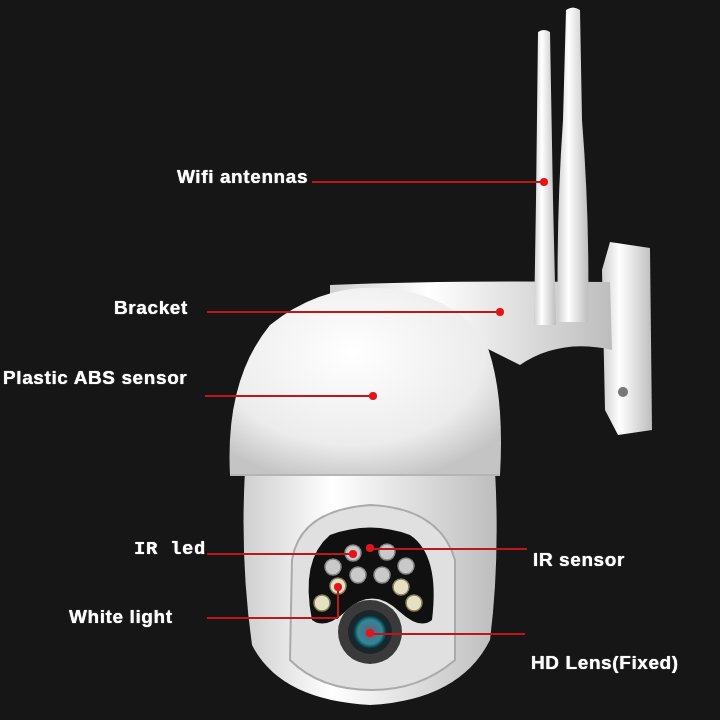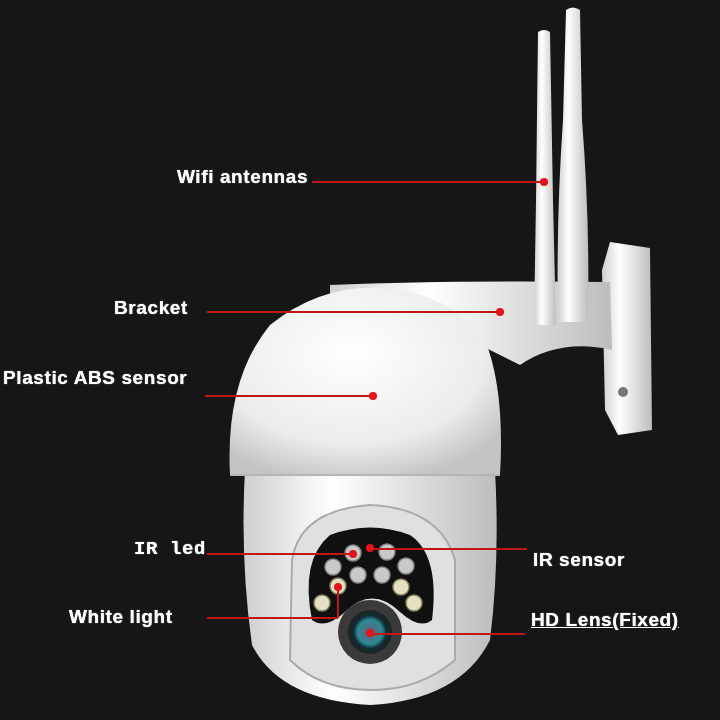--- a/index.html
+++ b/index.html
@@ -90,15 +90,15 @@
 
 <div class="label" style="left:533px;top:513px;margin-top:36px;">IR sensor</div>
 <div class="line" style="left:370px;top:548px;width:157px;"></div>
 <div class="dot" style="left:370px;top:548px;"></div>
 
 <div class="label" style="left:69px;top:606px;">White light</div>
 <div class="line" style="left:207px;top:617px;width:131px;"></div>
 <div class="vline" style="left:337px;top:587px;height:31px;"></div>
 <div class="dot" style="left:338px;top:587px;"></div>
 
-<div class="label" style="left:531px;top:609px;text-decoration:underline;">HD Lens(Fixed)</div>
+<div class="label" style="left:531px;top:652px;">HD Lens(Fixed)</div>
 <div class="line" style="left:370px;top:633px;width:155px;"></div>
 <div class="dot" style="left:370px;top:633px;"></div>
 
 </body></html>

